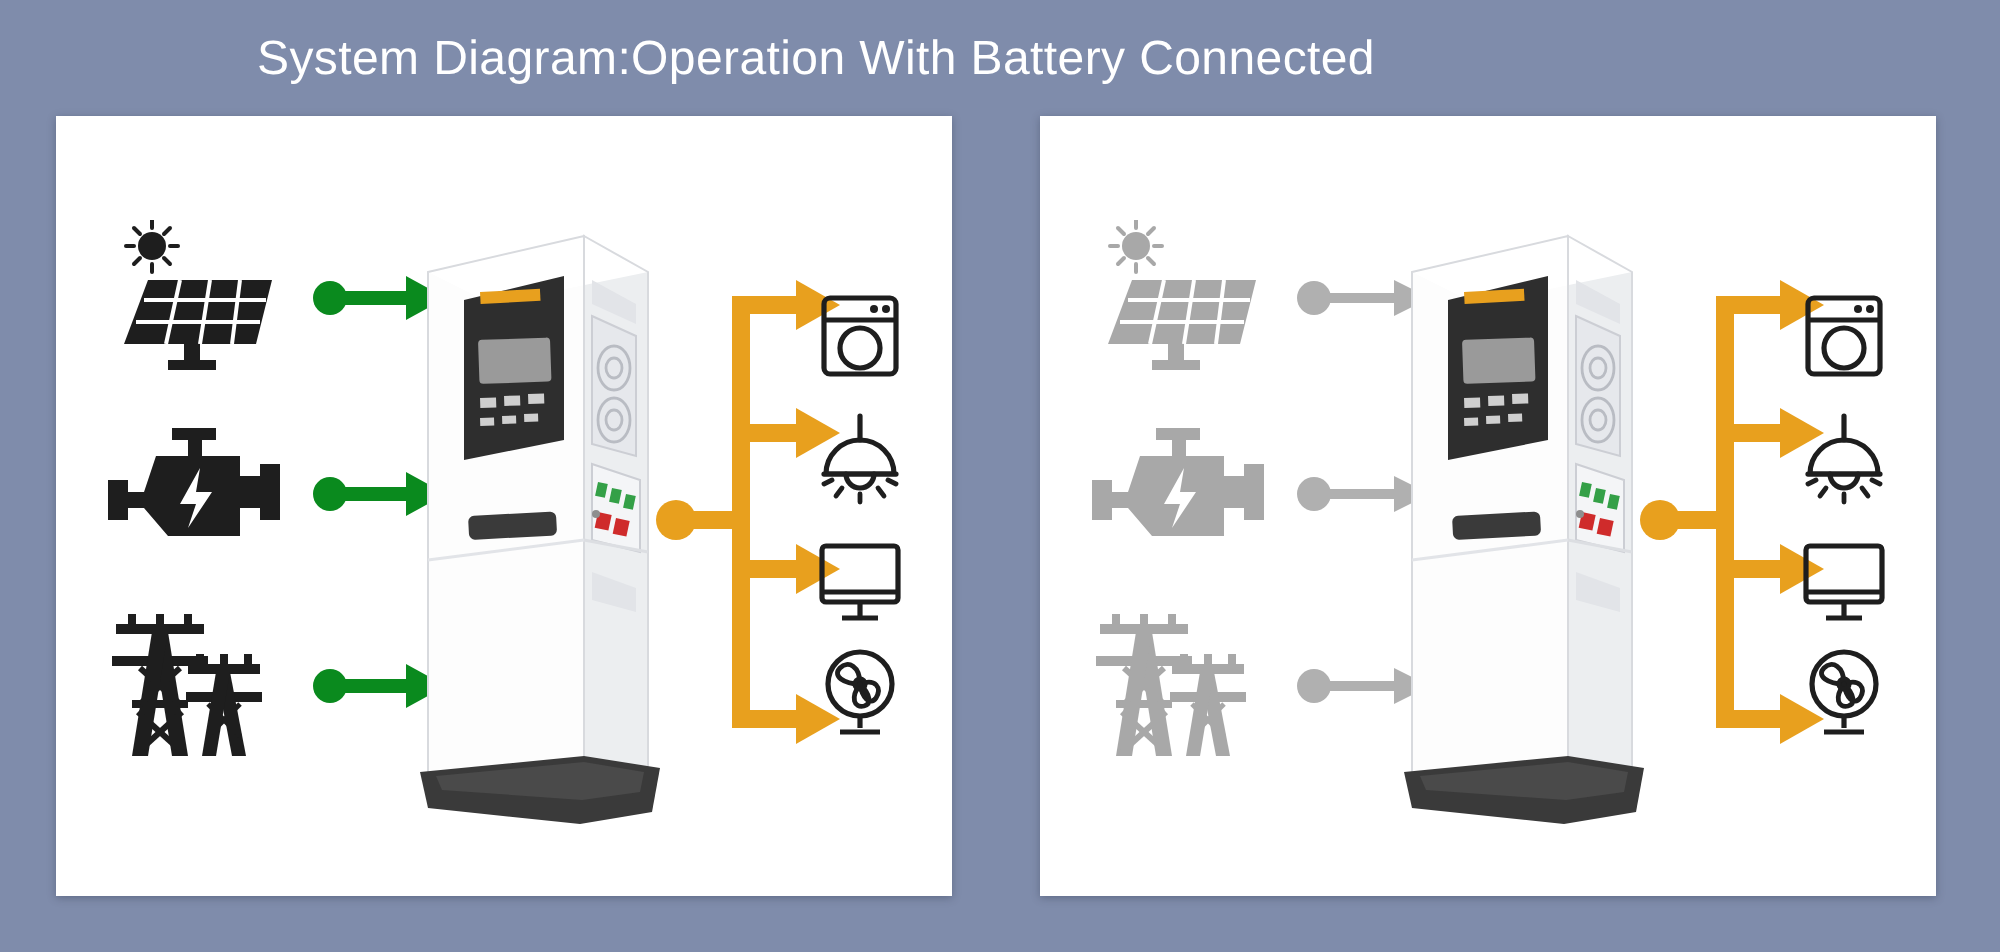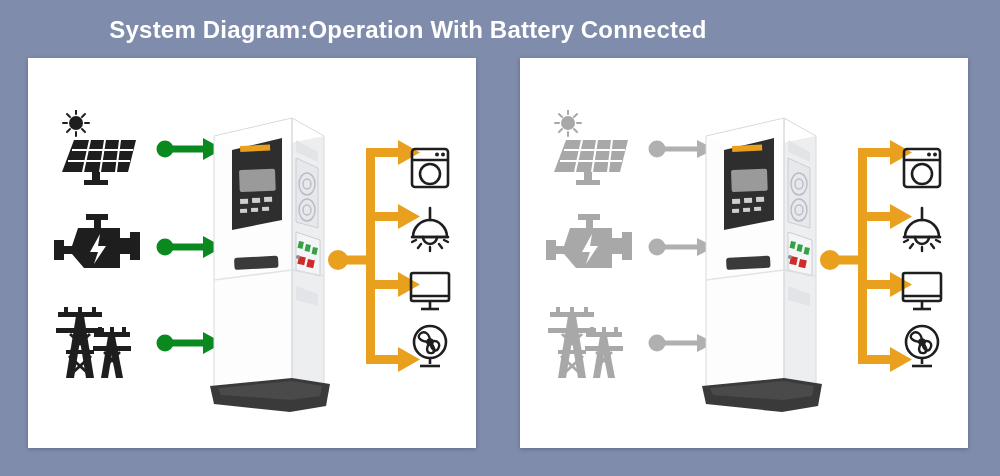--- a/index.html
+++ b/index.html
@@ -6,21 +6,21 @@
   body{
     width:1000px;height:476px;overflow:hidden;
     background:#7f8cab;
     font-family:"Liberation Sans", sans-serif;
   }
   #stage{position:relative;width:1000px;height:476px;}
 
   .title{
     position:absolute;left:0;top:16px;width:816px;
     text-align:center;
-    font-size:24px;font-weight:bold;color:#ffffff;
+    font-size:24px;font-weight:normal;color:#ffffff;
     letter-spacing:.2px;
   }
 
   .panel{
     position:absolute;top:58px;width:448px;height:390px;
     background:#ffffff;
     box-shadow:0 1px 4px rgba(40,48,70,.35);
   }
   #panel-left{left:28px;}
   #panel-right{left:520px;}

